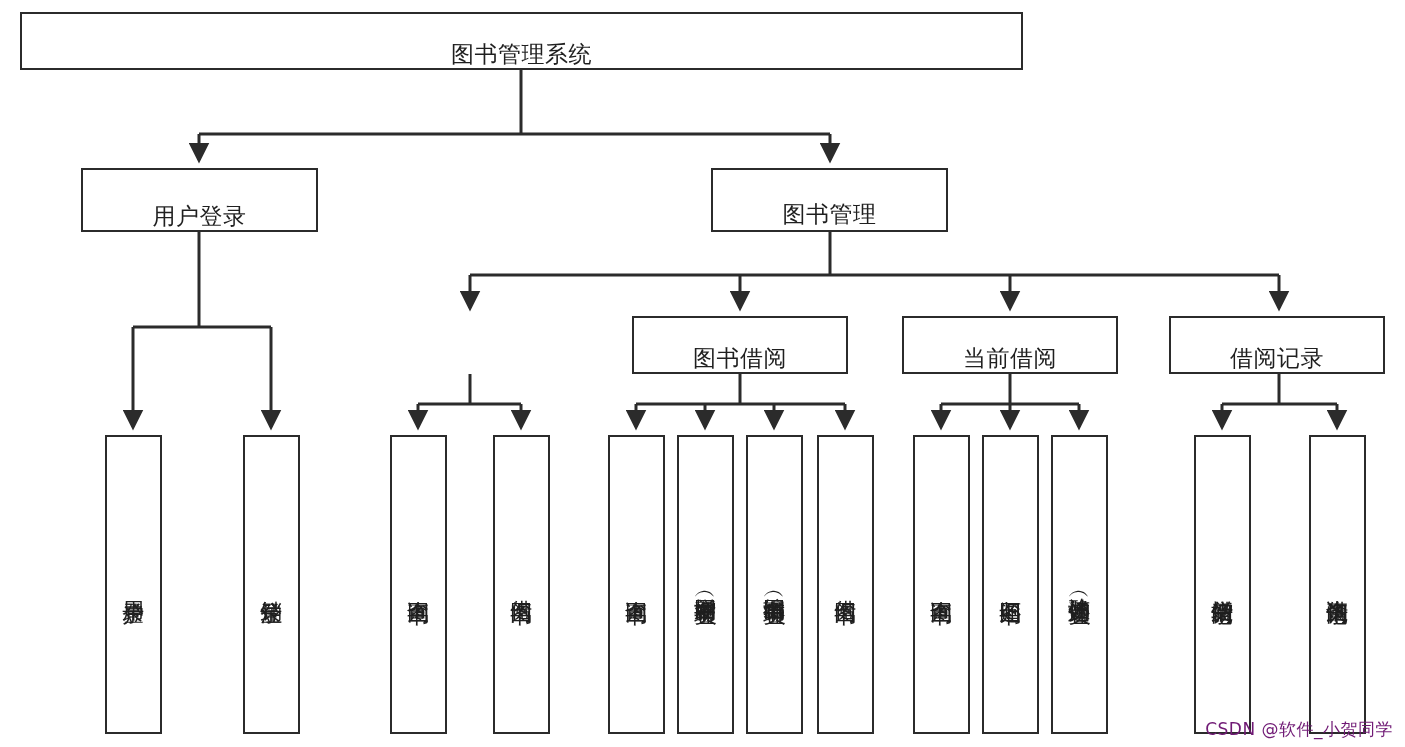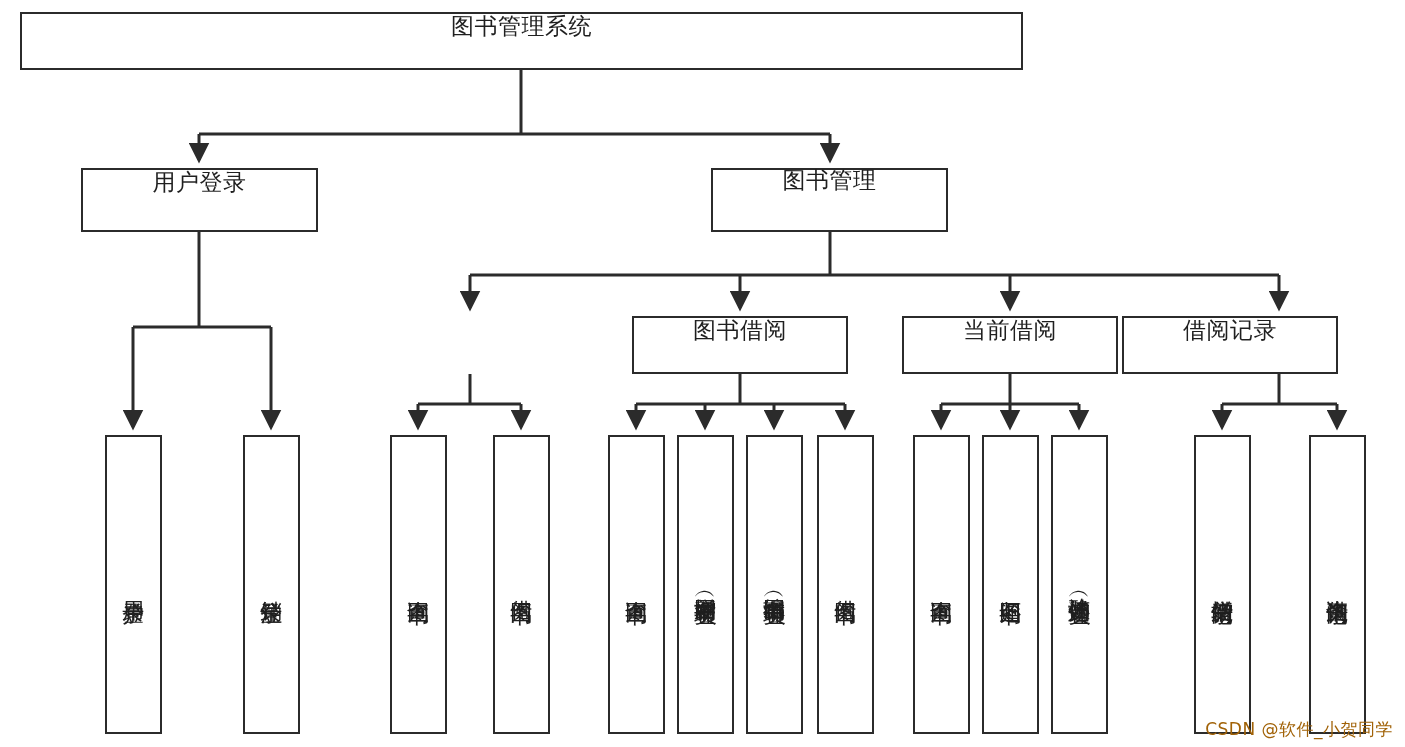--- a/index.html
+++ b/index.html
@@ -26,21 +26,21 @@
     width: 1405px;
     height: 747px;
     pointer-events: none;
   }
   .node {
     position: absolute;
     box-sizing: border-box;
     border: 2px solid #2b2b2b;
     background: #ffffff;
     display: flex;
-    align-items: flex-start;
+    align-items: flex-end;
     justify-content: center;
     text-align: center;
   }
   .node-label {
     display: block;
     line-height: 1.12;
     letter-spacing: 0.5px;
     color: #1f1f1f;
   }
   .node.horiz .node-label {
@@ -61,21 +61,21 @@
     max-height: 100%;
   }
   .node.vert.overflow .node-label {
     max-height: none;
   }
   .watermark {
     position: absolute;
     right: 12px;
     bottom: 6px;
     font-size: 17px;
-    color: #a16207;
+    color: #701a75;
     letter-spacing: 0.5px;
     white-space: nowrap;
     user-select: none;
   }
 </style>
 </head>
 <body>
 
 <div id="canvas">
 
@@ -142,21 +142,21 @@
   <div class="node horiz" style="left:711px; top:168px; width:237px; height:64px;font-family:Liberation Mono, monospace;">
     <span class="node-label">图书管理</span>
   </div>
 
   <div class="node horiz" style="left:902px; top:316px; width:216px; height:58px;">
     <span class="node-label">当前借阅</span>
   </div>
   <div class="node horiz" style="left:632px; top:316px; width:216px; height:58px;">
     <span class="node-label">图书借阅</span>
   </div>
-  <div class="node horiz" style="left:1122px; top:316px; width:216px; height:58px;">
+  <div class="node horiz" style="left:1169px; top:316px; width:216px; height:58px;">
     <span class="node-label">借阅记录</span>
   </div>
 
   <div class="node vert" style="left:105px; top:435px; width:57px; height:299px;">
     <span class="node-label">用户登录</span>
   </div>
   <div class="node vert" style="left:243px; top:435px; width:57px; height:299px;">
     <span class="node-label">注销登录</span>
   </div>
 

